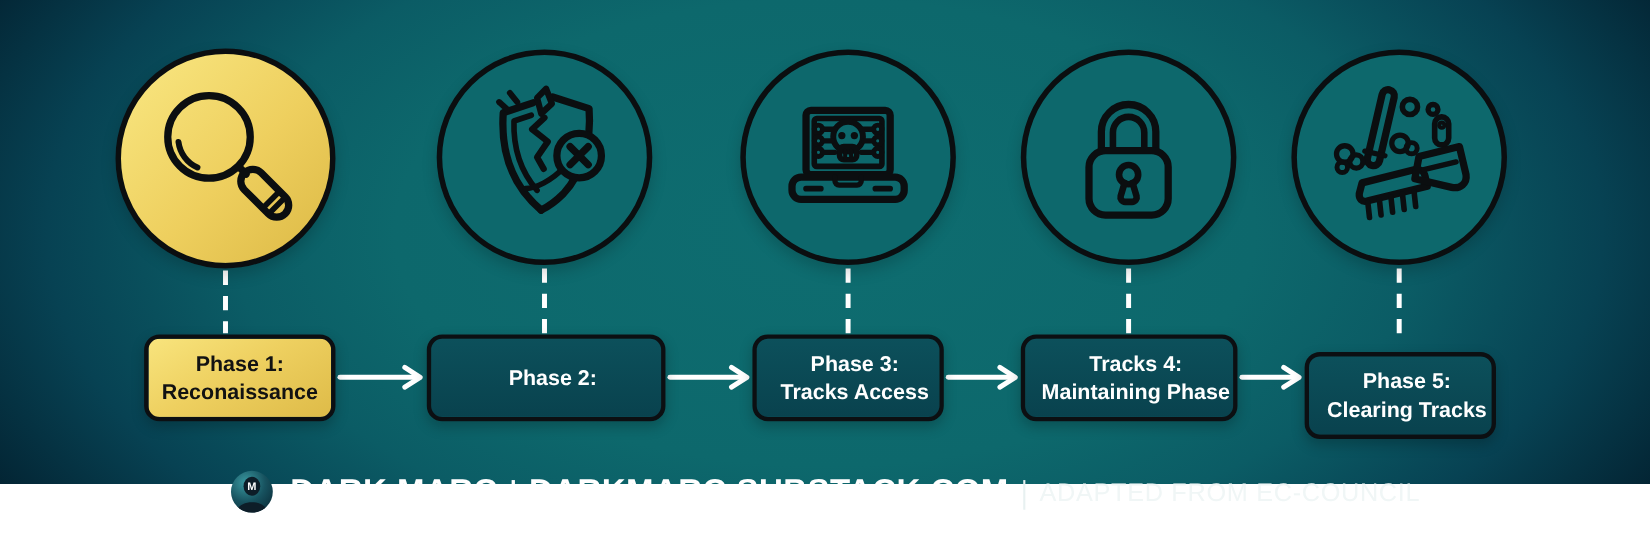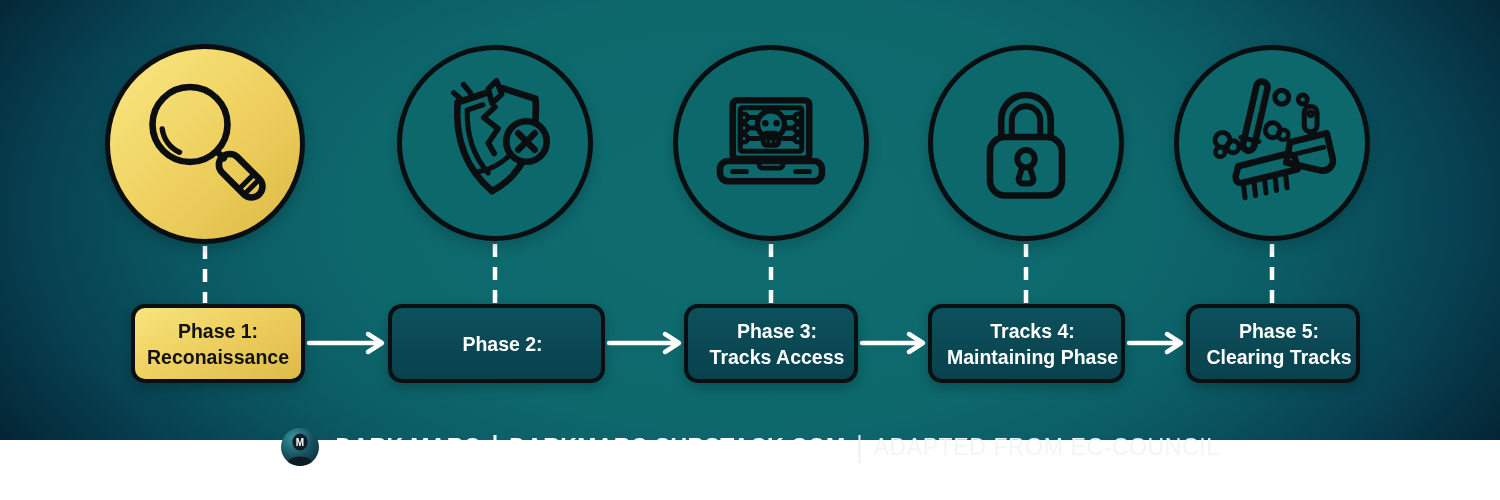--- a/index.html
+++ b/index.html
@@ -44,21 +44,21 @@
   }
   .box-gold { background:linear-gradient(150deg,#f8e47d 0%,#eed060 45%,#debb48 100%); color:#121212; }
   .box-teal { background:linear-gradient(180deg,#0c505b 0%,#09424e 100%); color:#ffffff;padding-left:12px; }
 
   
   .footer {
     position:absolute; left:0; top:425px; width:1500px; height:44px;
     display:flex; align-items:center; justify-content:center; color:#ffffff;
   }
   .footer .avatar { width:40px; height:40px; margin-right:15px; }
-  .f-bold  { font-weight:700; font-size:23px; letter-spacing:0.4px; }
+  .f-bold  { font-weight:700; font-size:30px; letter-spacing:0.4px; }
   .f-light { font-weight:400; font-size:23px; letter-spacing:0.6px; color:#f0f6f6; }
   .f-sep   { display:inline-block; transform:scaleY(1.25); margin:0 11px; }
   .f-sep-bold  { font-weight:700; font-size:23px; }
   .f-sep-light { font-weight:300; font-size:23px; color:#e8f1f1; }
 </style>
 </head>
 <body>
 
 <div class="canvas">
 
@@ -198,21 +198,21 @@
     <div>Phase 2:</div>
   </div>
   <div class="phase-box box-teal" style="left:684px; top:304px; width:174px;">
     <div>Phase 3:</div>
     <div>Tracks Access</div>
   </div>
   <div class="phase-box box-teal" style="left:928px; top:304px; width:197px;">
     <div>Tracks 4:</div>
     <div>Maintaining Phase</div>
   </div>
-  <div class="phase-box box-teal" style="left:1186px; top:304px; width:174px;">
+  <div class="phase-box box-teal" style="left:1186px; top:320px; width:174px;">
     <div>Phase 5:</div>
     <div>Clearing Tracks</div>
   </div>
 
   <div class="footer">
     <svg class="avatar" viewBox="0 0 40 40">
       <defs>
         <radialGradient id="avGrad" cx="35%" cy="28%" r="85%">
           <stop offset="0%" stop-color="#3a98a0"></stop>
           <stop offset="55%" stop-color="#17525f"></stop>

